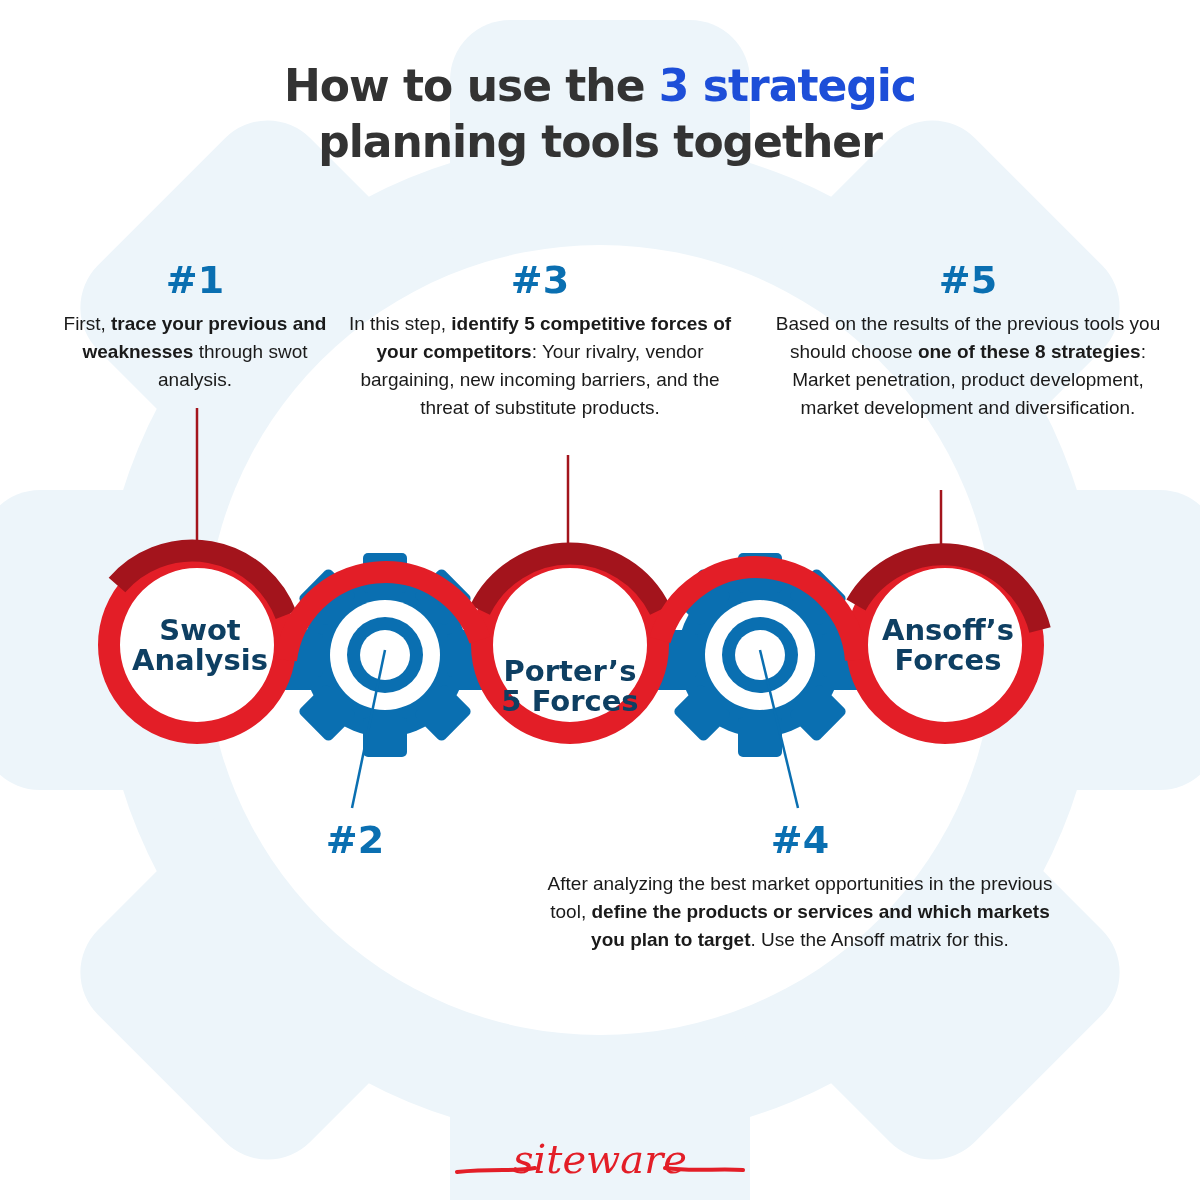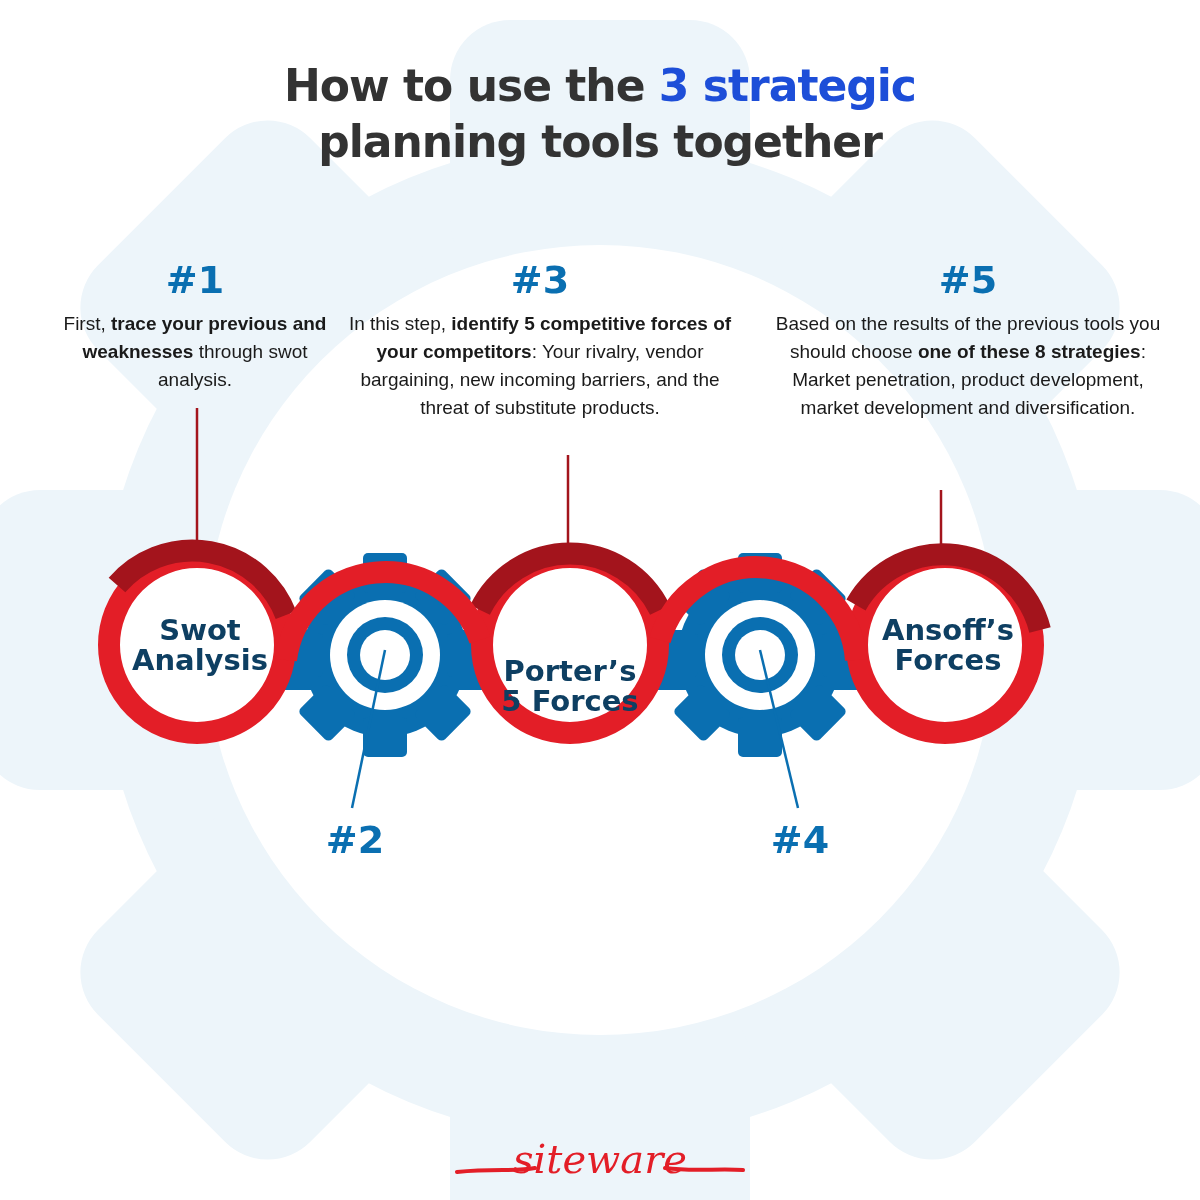--- a/index.html
+++ b/index.html
@@ -130,19 +130,20 @@
   <div class="num">#5</div>
   <div class="txt"><span>Based on the results of the previous tools you should choose </span><b>one of these 8 strategies</b><span>: Market penetration, product development, market development and diversification.</span></div>
 </div>
 
 <div class="step" style="left:195px; top:818px; width:320px;">
   <div class="num">#2</div>
 </div>
 
 <div class="step" style="left:545px; top:818px; width:510px;">
   <div class="num">#4</div>
+  <div class="txt"><span>After analyzing the best market opportunities in the previous tool, </span><b>define the products or services and which markets you plan to target</b><span>. Use the Ansoff matrix for this.</span></div>
 </div>
 
 <svg class="logo" viewBox="0 0 290 60">
   <path d="M2 44 C40 40 60 44 80 40" fill="none" stroke="#e31e27" stroke-width="4" stroke-linecap="round"></path>
   <path d="M210 40 C240 44 262 40 288 42" fill="none" stroke="#e31e27" stroke-width="4" stroke-linecap="round"></path>
   <text x="145" y="45" text-anchor="middle" font-family="DejaVu Serif, serif" font-style="italic" font-size="40" fill="#e31e27">siteware</text>
 </svg>
 
 </body></html>

